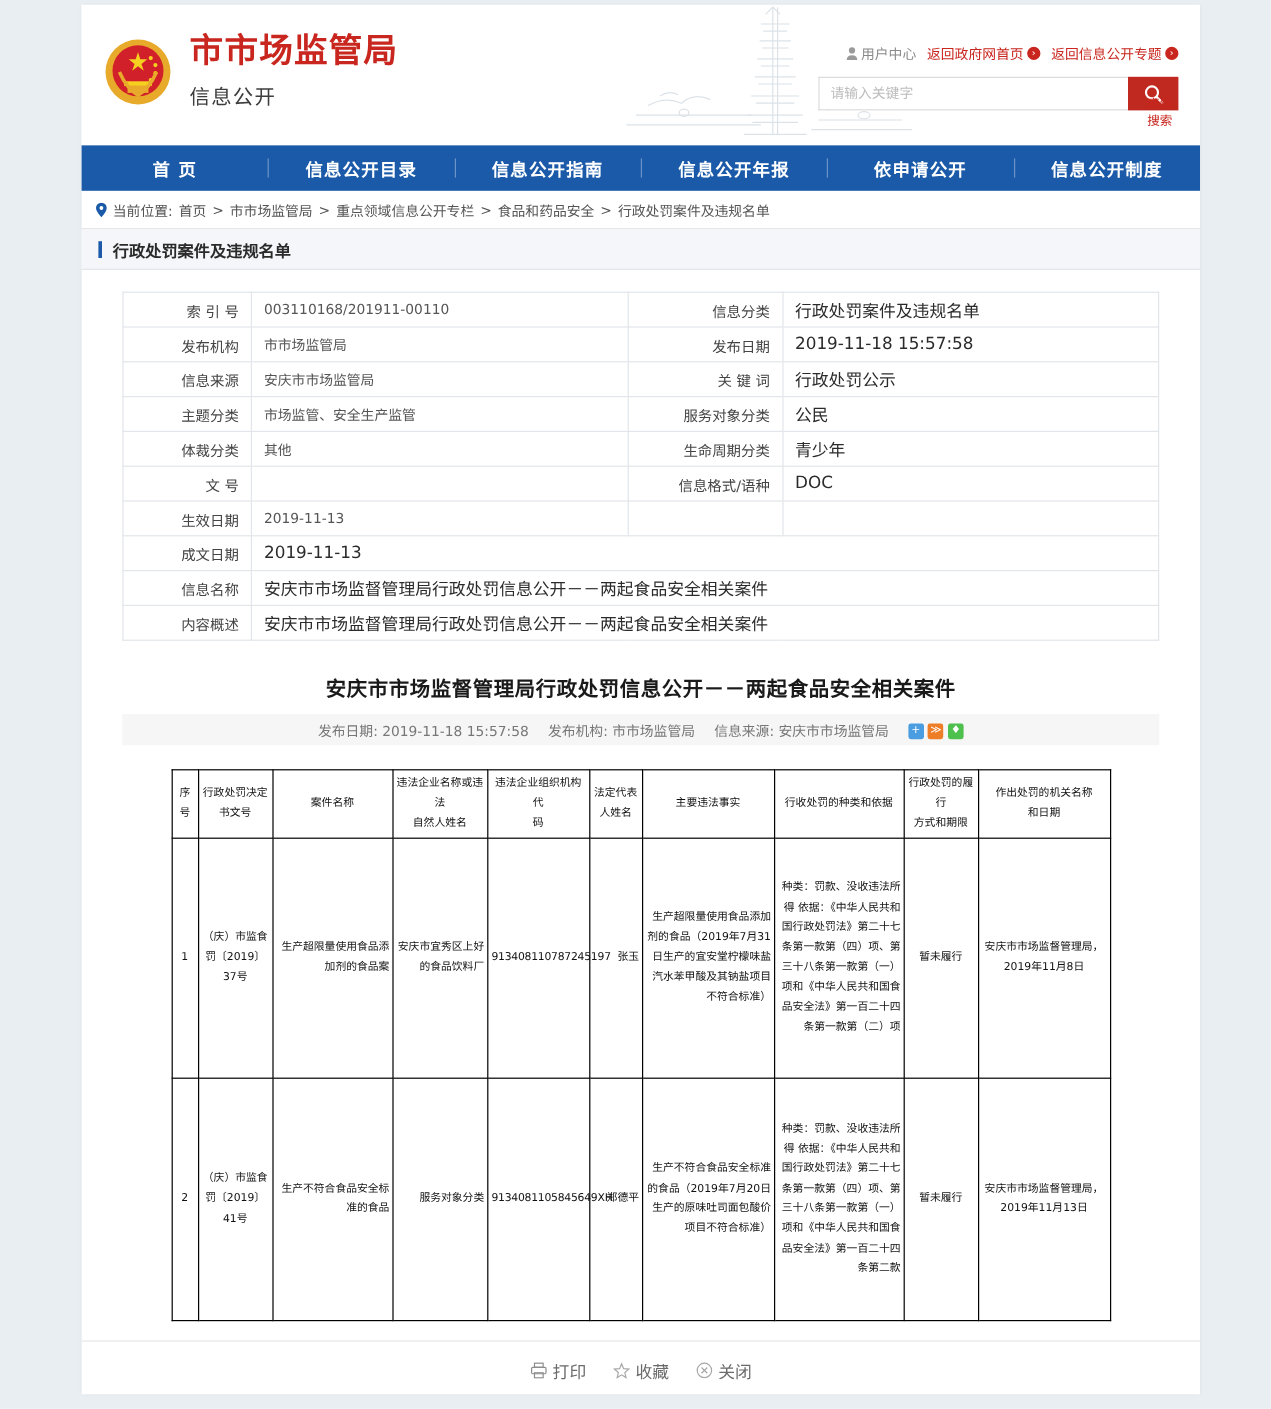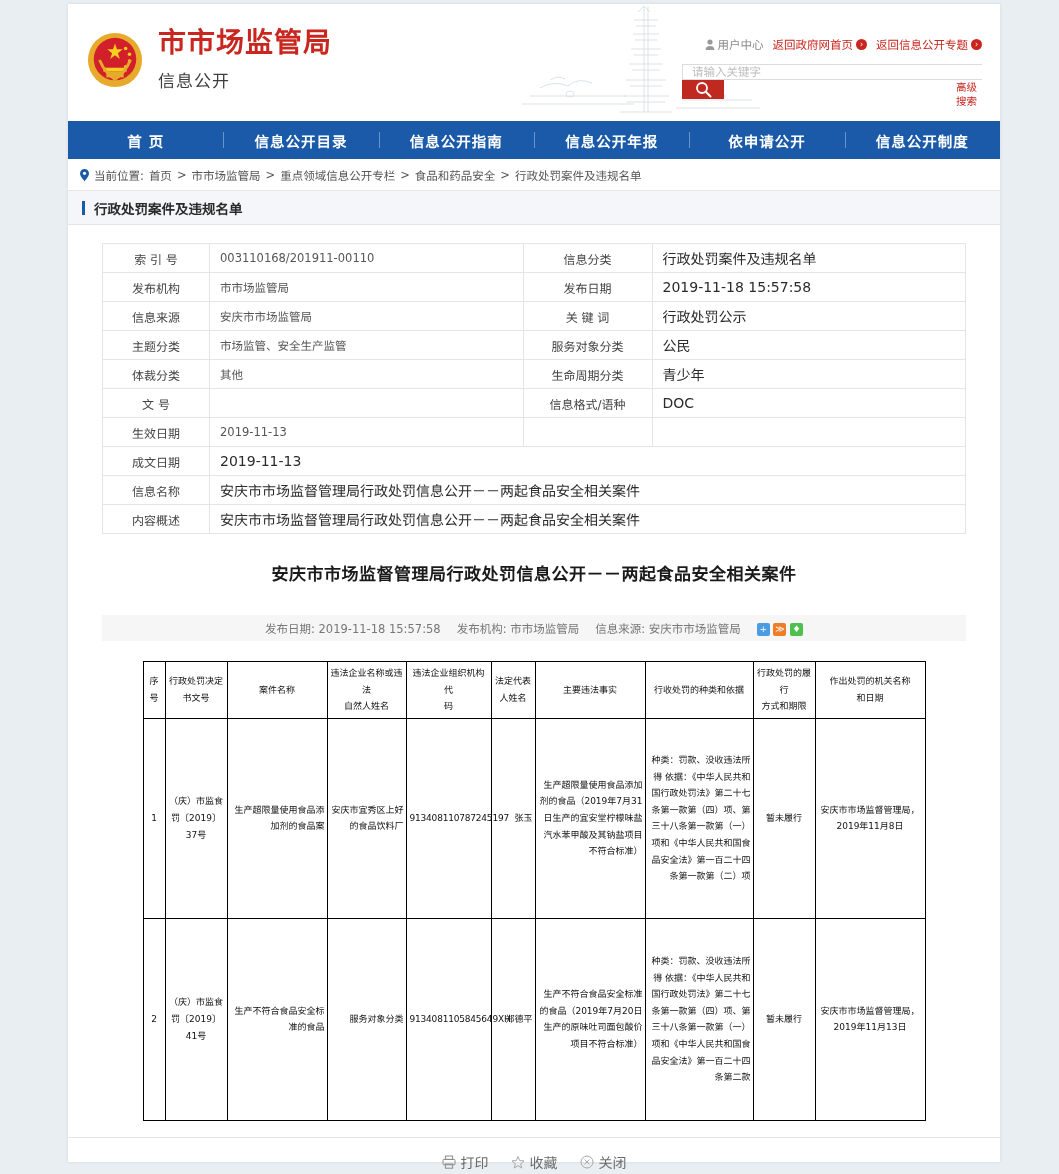--- a/index.html
+++ b/index.html
@@ -38,21 +38,21 @@
   .hdr-right { position:absolute; right:18px; top:32px; width:300px; }
   .hdr-links { display:flex; align-items:center; justify-content:flex-end; gap:9px; font-size:11.5px; white-space:nowrap; }
   .user-ctr { color:#8a8a8a; display:flex; align-items:center; gap:3px; }
   .user-ico { width:10px; height:11px; display:inline-block; }
   .red-link { color:#c8261e; display:flex; align-items:center; gap:3px; }
   .arrow-dot {
     display:inline-block; width:11px; height:11px; border-radius:50%;
     background:#c8261e; color:#fff; font-size:8px; line-height:11px;
     text-align:center;
   }
-  .search-row { display:flex; margin-top:12px; height:28px;flex-direction:column; }
+  .search-row { display:flex; margin-top:12px; height:28px; }
   .search-input {
     flex:1; border:1px solid #dcdcdc; border-right:none;
     padding:0 9px; font-size:11.5px; color:#555; outline:none;
     font-family:"DejaVu Sans","Liberation Sans",sans-serif; background:#fff;
   }
   .search-input::placeholder { color:#bdbdbd; }
   .search-btn {
     width:42px; background:#c0291f; border:none; cursor:pointer;
     display:flex; align-items:center; justify-content:center;
   }
@@ -85,32 +85,32 @@
     height:34px; background:#f4f6f9; display:flex; align-items:center;
     padding-left:14px; border-bottom:1px solid #e3e6ea;
   }
   .sec-mark { width:3px; height:14px; background:#1b5aa8; margin-right:9px; }
   .sec-title { font-size:13.5px; font-weight:bold; color:#2a2a2a; }
 
   
   .meta-wrap { padding:18px 34px 0 34px; }
   table.meta { width:100%; border-collapse:collapse; table-layout:fixed; }
   table.meta td { border:1px solid #e2e5e9; height:29px; padding:2px 10px; vertical-align:middle; }
-  td.mk { width:107px; text-align:center; font-size:12px; color:#444; }
+  td.mk { width:107px; text-align:right; font-size:12px; color:#444; }
   td.mk.wide { width:129px; }
   td.mv { font-size:11.5px; color:#555; }
   td.mv.big { font-size:14px; color:#2b2b2b; }
 
   
   .art-title {
     margin:26px 34px 0 34px; text-align:center;
     font-size:17px; font-weight:bold; color:#1a1a1a; letter-spacing:.5px;
   }
   .art-info {
-    margin:30px 34px 0 34px; background:#f6f6f6; height:26px;
+    margin:10px 34px 0 34px; background:#f6f6f6; height:26px;
     display:flex; align-items:center; justify-content:center; gap:16px;
     font-size:11.5px; color:#777;
   }
   .share-ico { width:13px; height:13px; border-radius:2px; display:inline-block;
     color:#fff; font-size:9px; line-height:13px; text-align:center; }
 
   
   .dt-wrap { margin:20px 0 0 0; display:flex; justify-content:center; }
   table.dt { border-collapse:collapse; table-layout:fixed; width:782px; }
   table.dt th, table.dt td {

